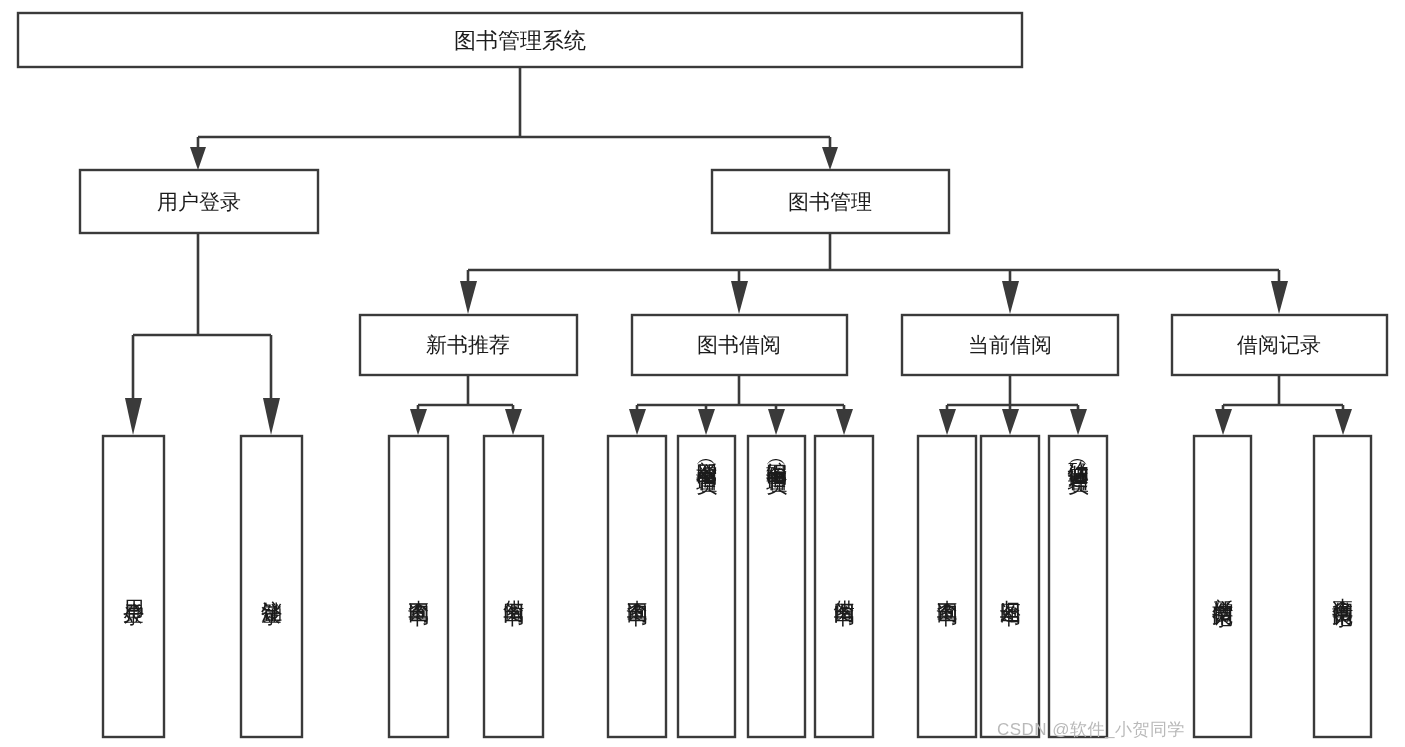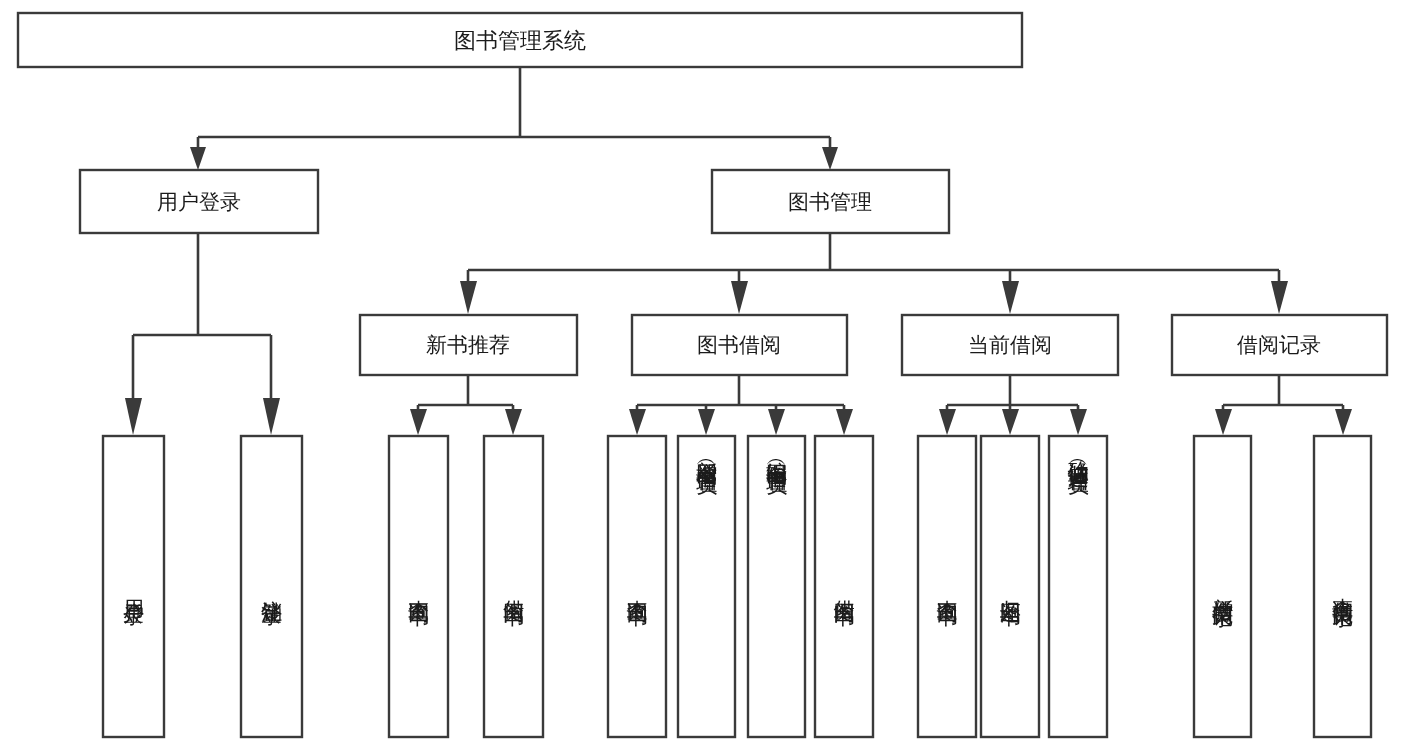--- a/index.html
+++ b/index.html
@@ -245,14 +245,15 @@
     <span class="leaf-label" style="margin-top:8px;">确认归还（管理员）</span>
   </div>
 
   <div class="leaf-label-wrap" style="left:1194px; top:436px; width:57px; height:301px;">
     <span class="leaf-label">新增借阅记录</span>
   </div>
   <div class="leaf-label-wrap" style="left:1314px; top:436px; width:57px; height:301px;">
     <span class="leaf-label">查询借阅记录</span>
   </div>
 
+  <div class="watermark">CSDN @软件_小贺同学</div>
 
 </div>
 
 </body></html>

